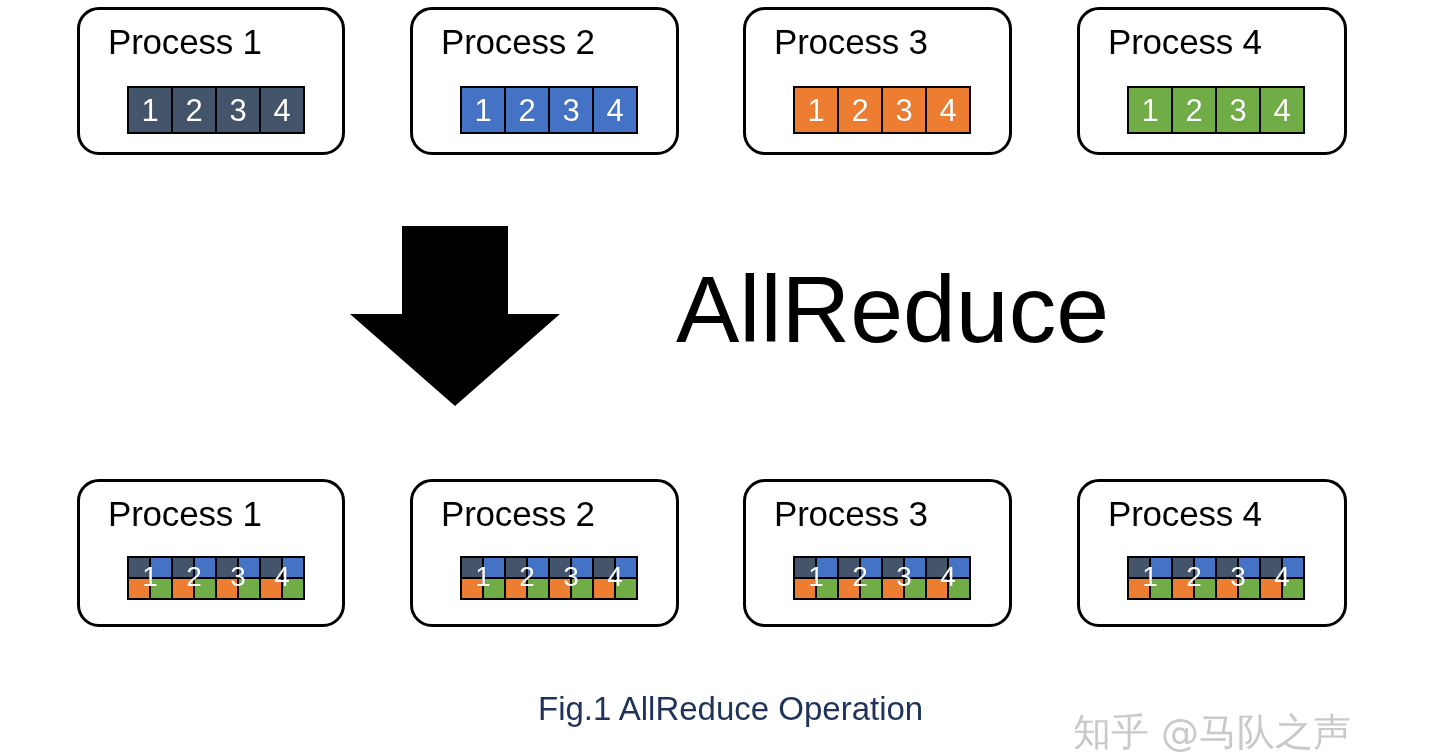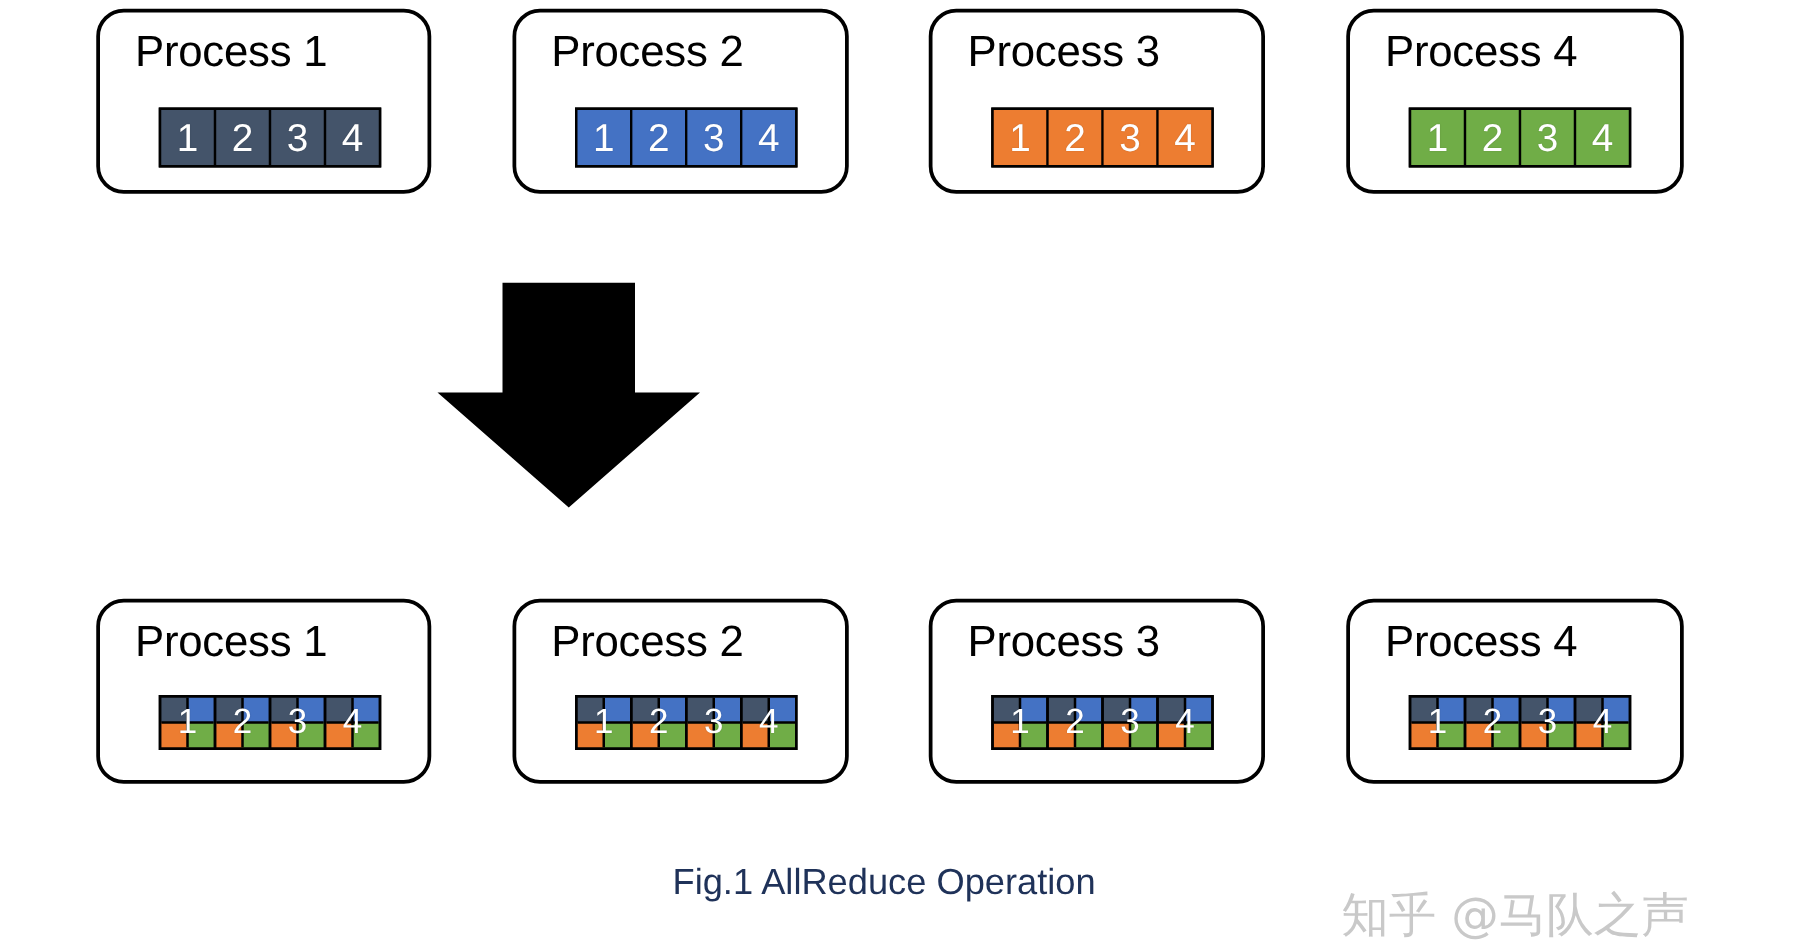--- a/index.html
+++ b/index.html
@@ -114,21 +114,21 @@
     font-size: 95px;
     line-height: 1;
     color: #000000;
     white-space: nowrap;
     font-weight: 400;
   }
 
   
   .caption {
     position: absolute;
-    font-size: 29px;
+    font-size: 33px;
     line-height: 1;
     color: #1f3259;
     white-space: nowrap;
   }
 
   
   .watermark {
     position: absolute;
     font-size: 38px;
     line-height: 1;
@@ -213,20 +213,21 @@
       </div>
     </div>
   </div>
 
   <div class="arrow" style="left:348px; top:226px; width:216px; height:182px;">
     <svg width="216" height="182" viewBox="0 0 216 182" xmlns="http://www.w3.org/2000/svg">
       <polygon points="54,0 160,0 160,88 212,88 107,180 2,88 54,88" fill="#000000"></polygon>
     </svg>
   </div>
 
+  <div class="op-label" style="left:676px; top:262px;">AllReduce</div>
 
   <div class="card" style="left:77px; top:479px; width:268px; height:148px;">
     <div class="card-title">Process 1</div>
     <div class="bar" style="left:47px; top:74px; width:178px; height:44px;">
       <div class="cell quad">
         <div class="quadgrid">
           <i style="background:#44546A;"></i>
             <i style="background:#4472C4;"></i>
           <i style="background:#ED7D31;"></i>
             <i style="background:#70AD47;"></i>

